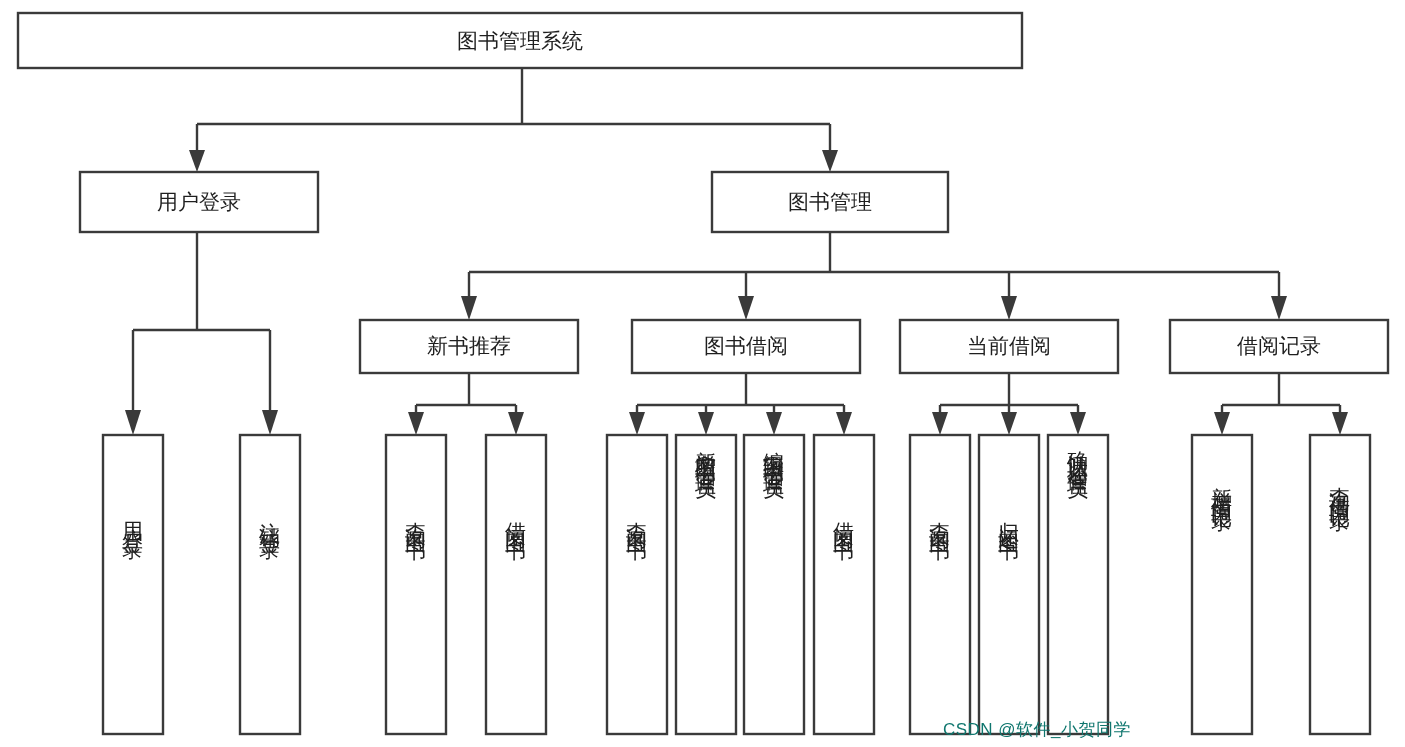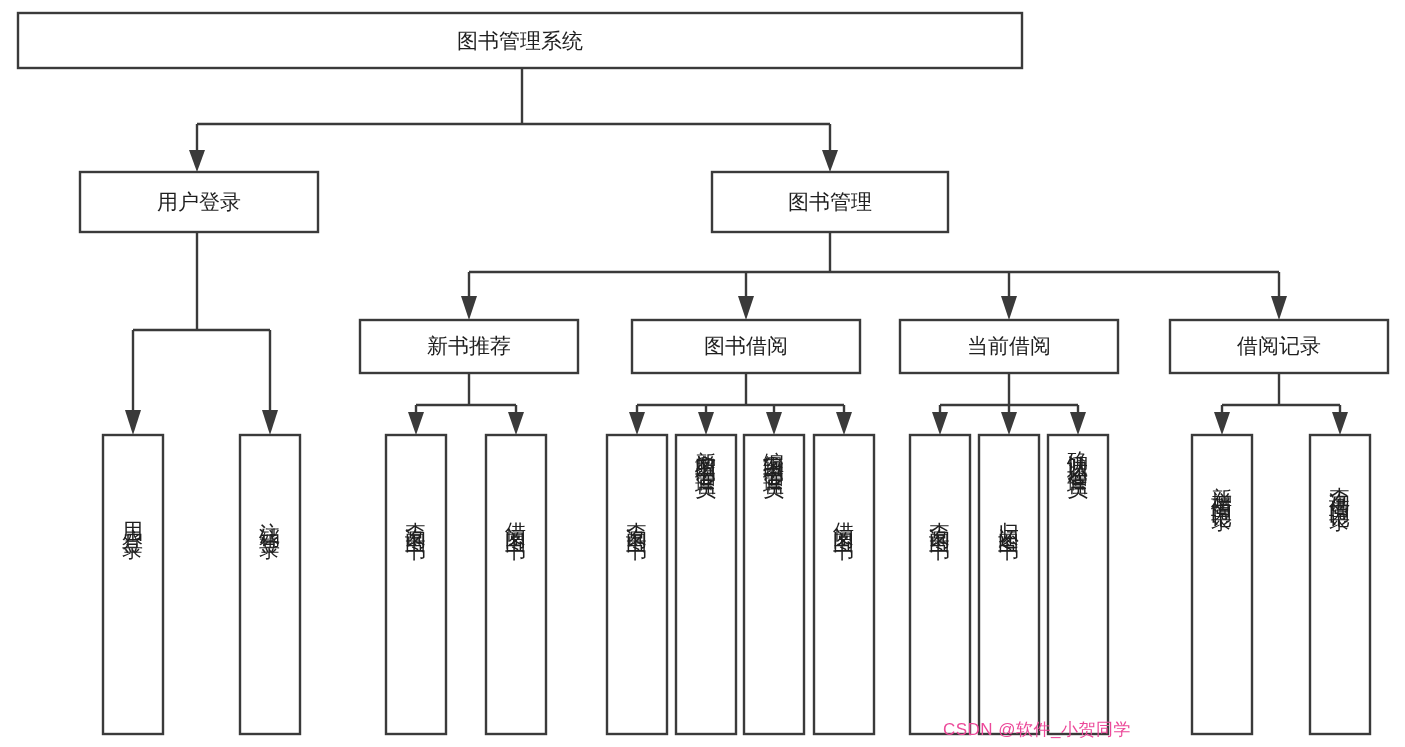--- a/index.html
+++ b/index.html
@@ -58,21 +58,21 @@
   .arrow-head {
     fill: #3a3a3a;
     stroke: none;
   }
   .watermark {
     position: absolute;
     right: 8px;
     bottom: 6px;
     font-family: "Liberation Sans", "DejaVu Sans", sans-serif;
     font-size: 17px;
-    color: #ec4899;
+    color: #0f766e;
     letter-spacing: 0.5px;
     user-select: none;
     pointer-events: none;
     white-space: pre;
   }
 </style>
 </head>
 <body>
 
 <div id="diagram-root">

